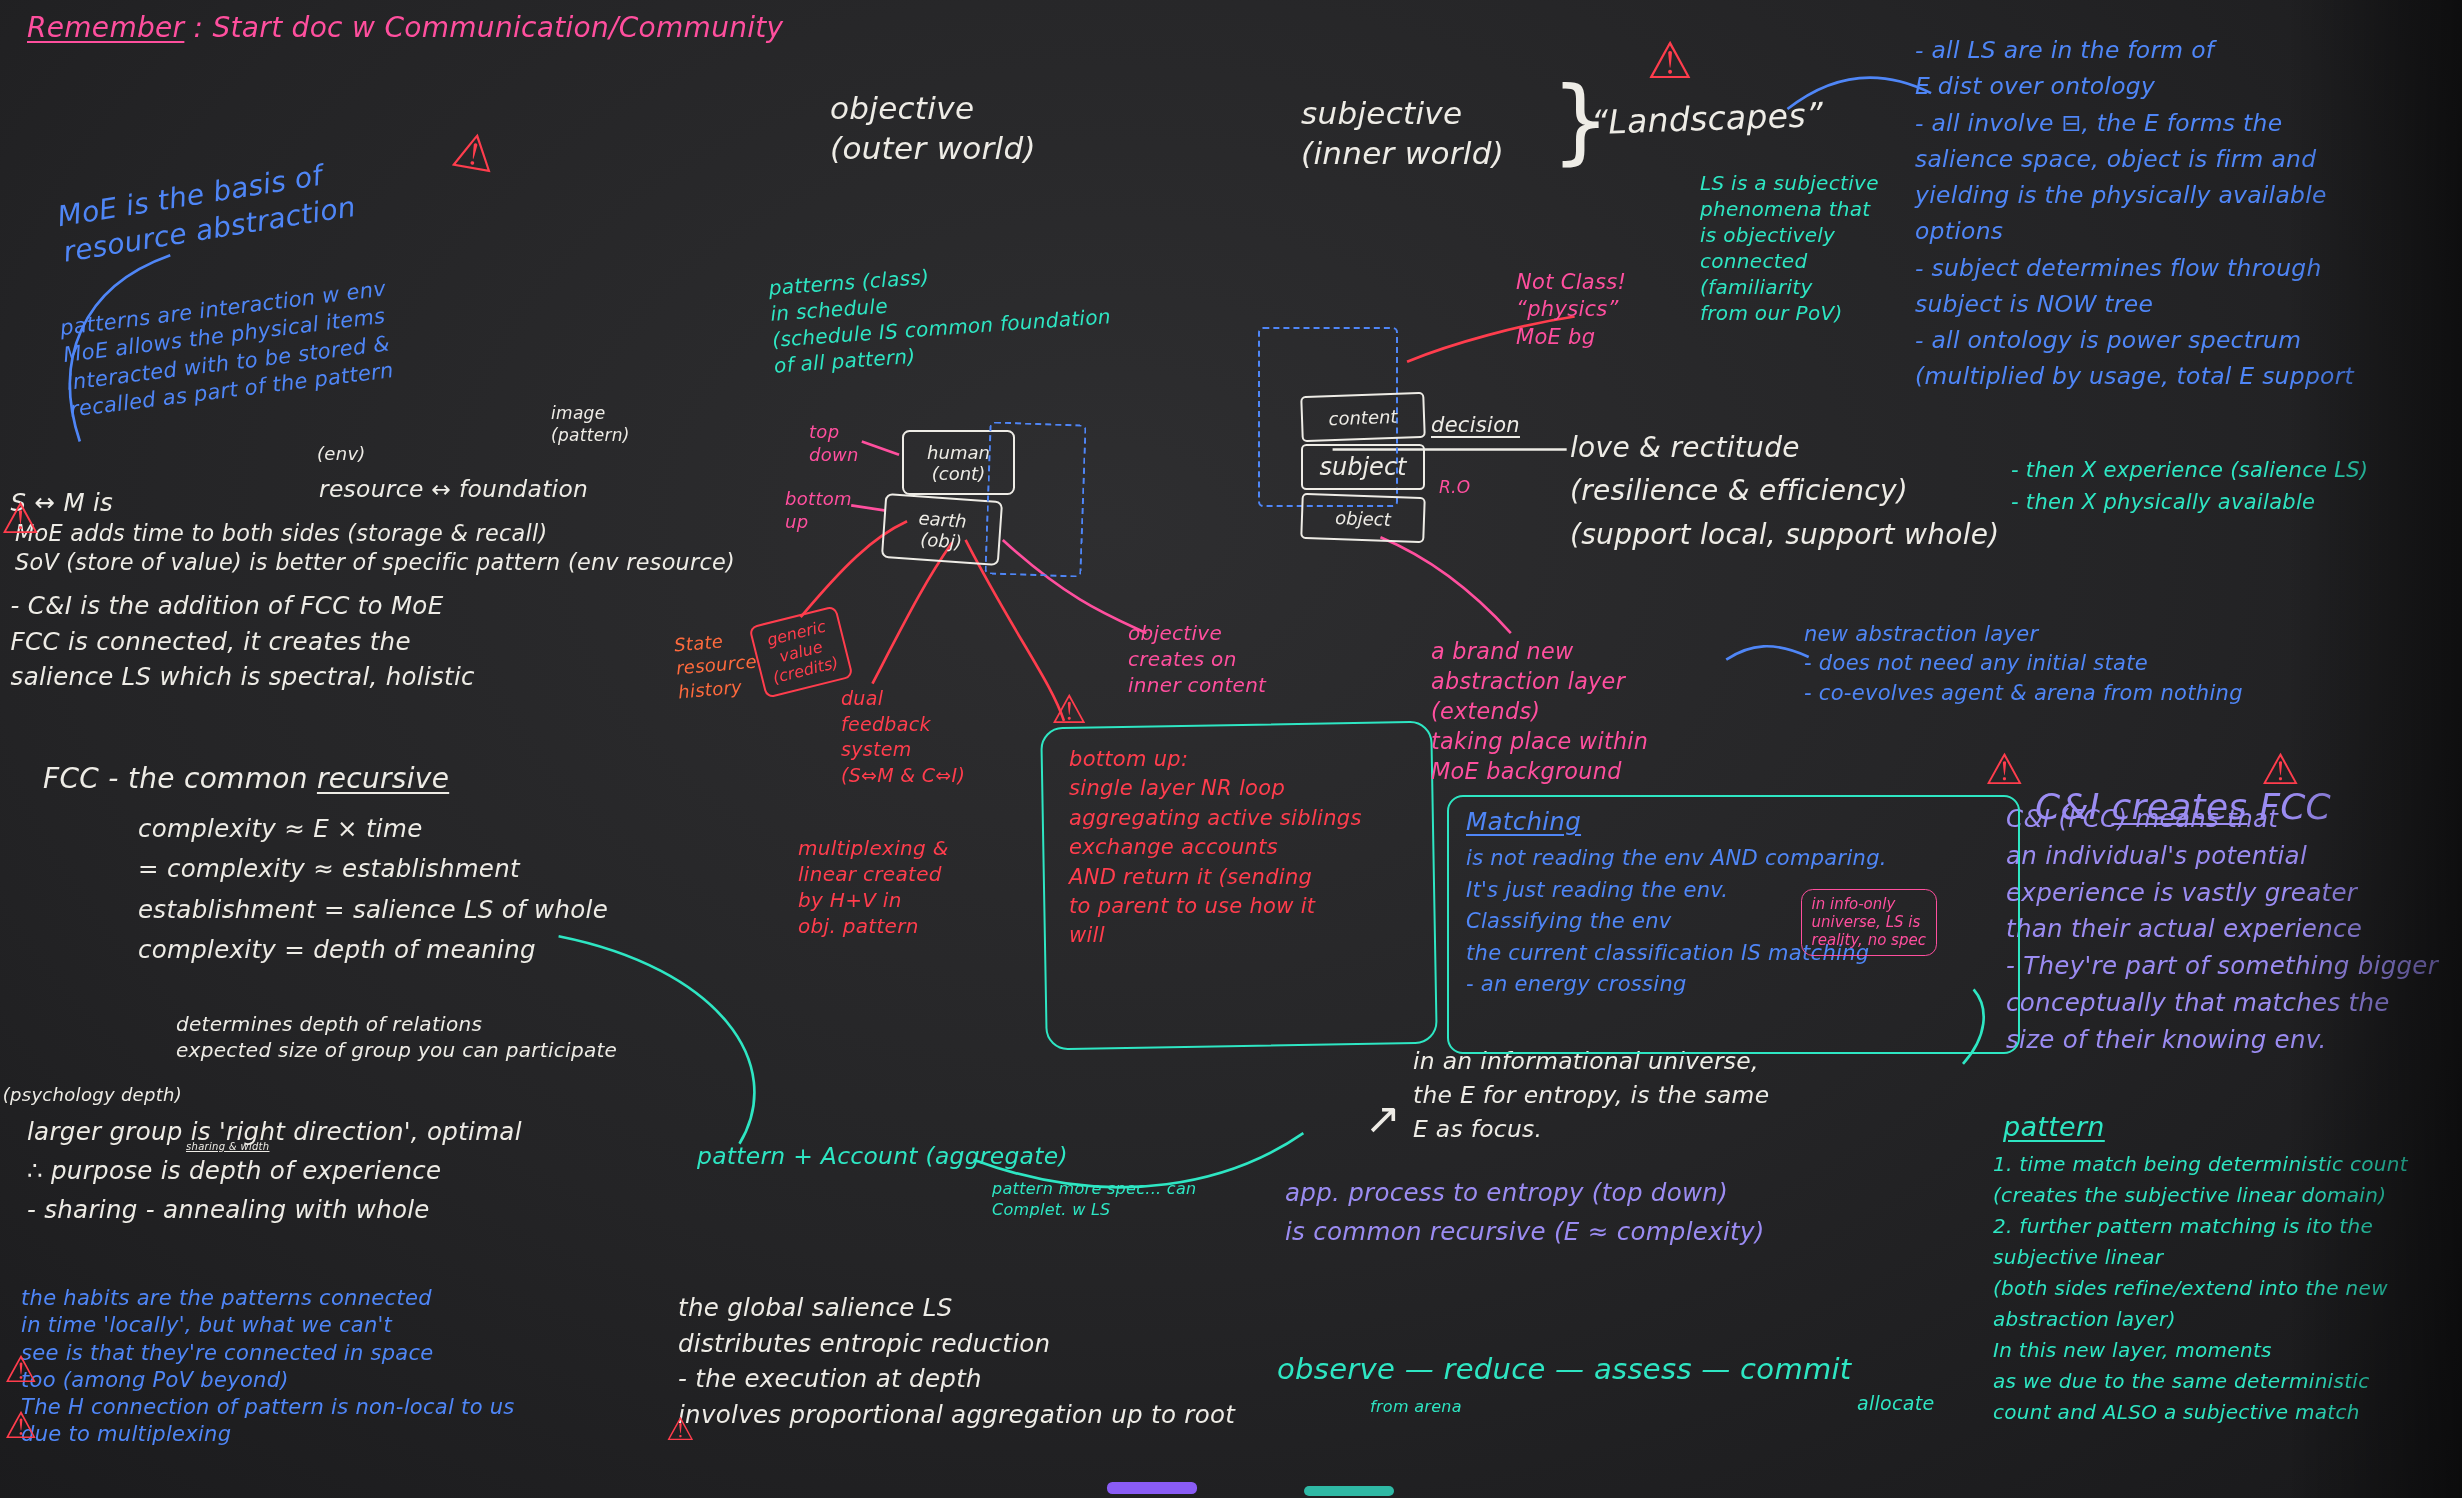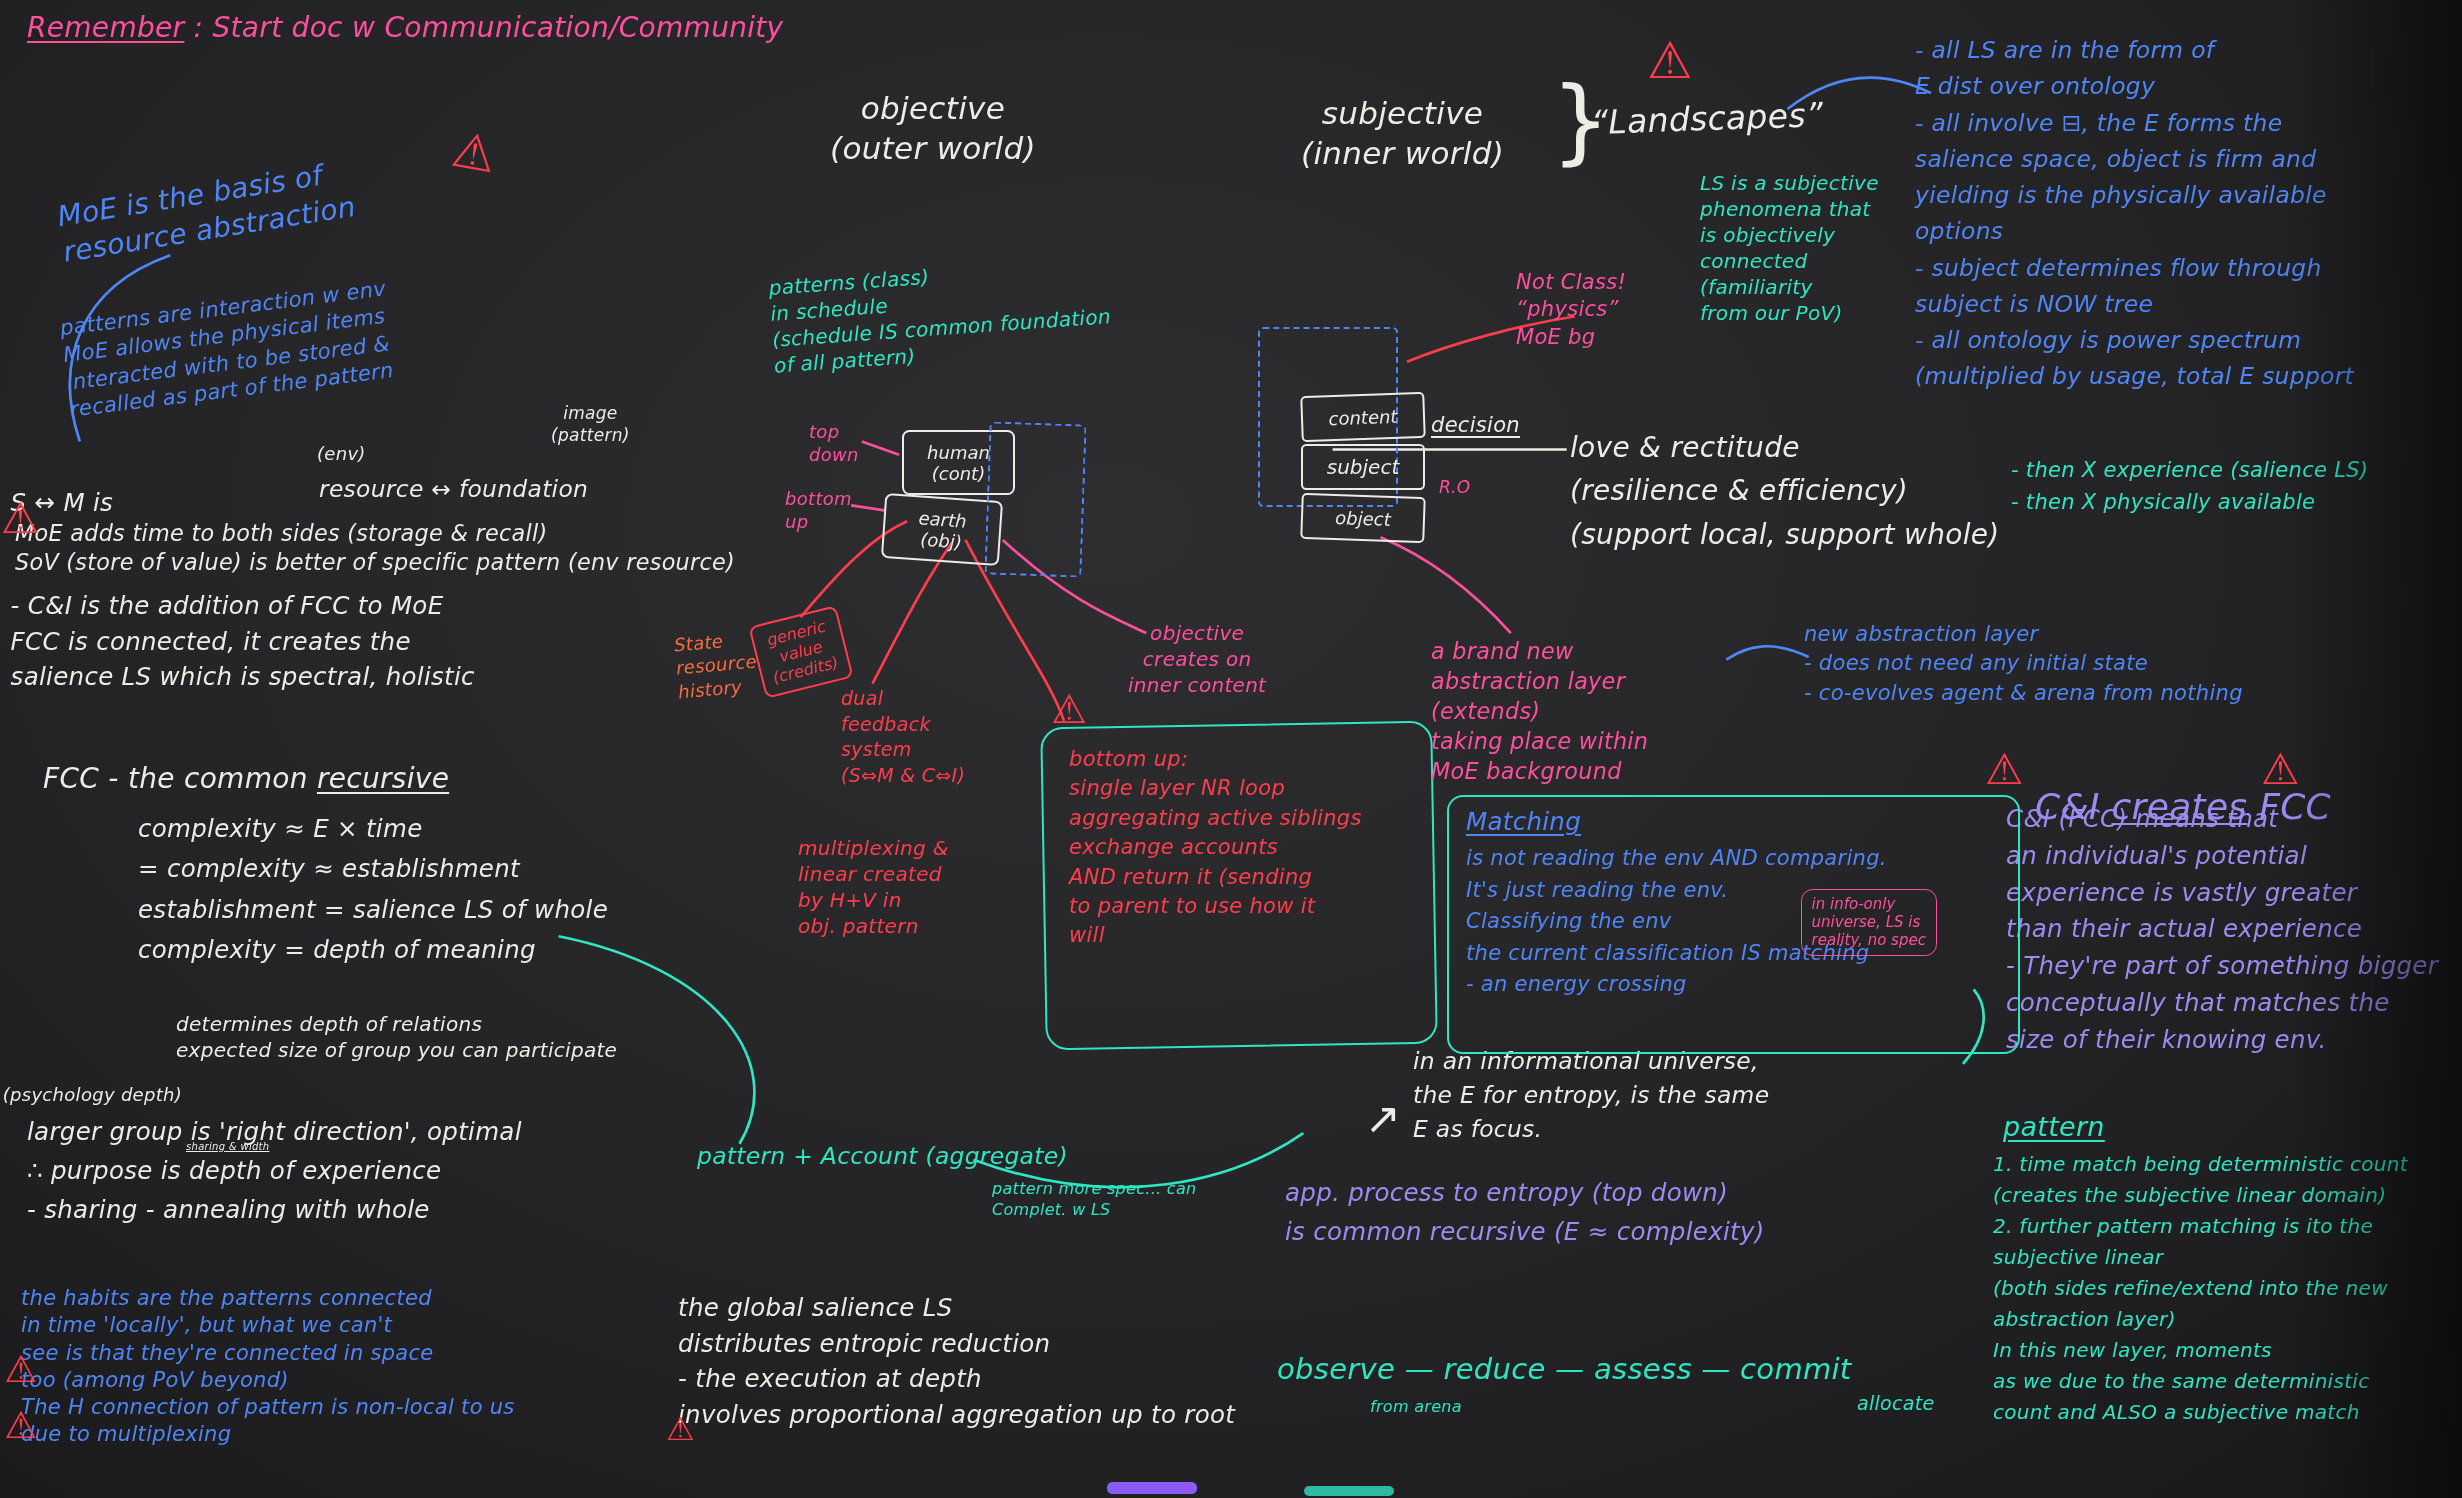--- a/index.html
+++ b/index.html
@@ -9,21 +9,21 @@
     font-family:"DejaVu Sans", sans-serif;
   }
   .note{
     position:absolute; white-space:pre-line; font-style:italic; line-height:1.3;
     letter-spacing:0.3px;
   }
   .pink{color:var(--pink);} .red{color:var(--red);} .orange{color:var(--orange);}
   .blue{color:var(--blue);} .teal{color:var(--teal);} .white{color:var(--white);}
   .purple{color:var(--purple);}
   .u{text-decoration:underline; text-decoration-thickness:2.1px; text-underline-offset:4.3px;}
-  .center-text{text-align:center;}
+  .center-text{}
   .warn{position:absolute; color:var(--red); line-height:1; font-style:normal;}
   .wbox{
     position:absolute; border:2.1px solid var(--white); border-radius:7.4px;
     display:flex; align-items:center; justify-content:center; text-align:center;
     color:var(--white); font-style:italic;
   }
   .dashedbox{position:absolute; border:2.7px dashed var(--blue); border-radius:5.3px;}
   .redbox{
     position:absolute; border:2.1px solid var(--red); border-radius:8.5px;
     color:var(--red); font-style:italic; padding:6.4px 9.6px; text-align:center; white-space:pre-line;
@@ -216,21 +216,21 @@
 from our PoV)</div>
   <div class="note pink" style="left:1516px; top:269px; font-size:21px;">Not Class!
 “physics”
 MoE bg</div>
 
   <div class="dashedbox" style="left:1258px; top:327px; width:136px; height:176px;"></div>
   <div class="stack" style="left:1301px; top:394px;">
     <div class="wbox" style="width:120px; height:42px; font-size:18px; transform:rotate(-2deg);">
         <span>content</span>
       </div>
-    <div class="wbox" style="width:120px; height:42px; font-size:20px;text-align:center;">
+    <div class="wbox" style="width:120px; height:42px; font-size:24px;text-align:center;">
         <span>subject</span>
       </div>
     <div class="wbox" style="width:120px; height:42px; font-size:18px; transform:rotate(2deg);">
         <span>object</span>
       </div>
   </div>
   <div class="note white u" style="left:1431px; top:412px; font-size:21px;">decision</div>
   <div class="note pink" style="left:1439px; top:476px; font-size:17px;">R.O</div>
 
   <div class="note white" style="left:1570px; top:426px; font-size:28px; line-height:1.55;">love &amp; rectitude

